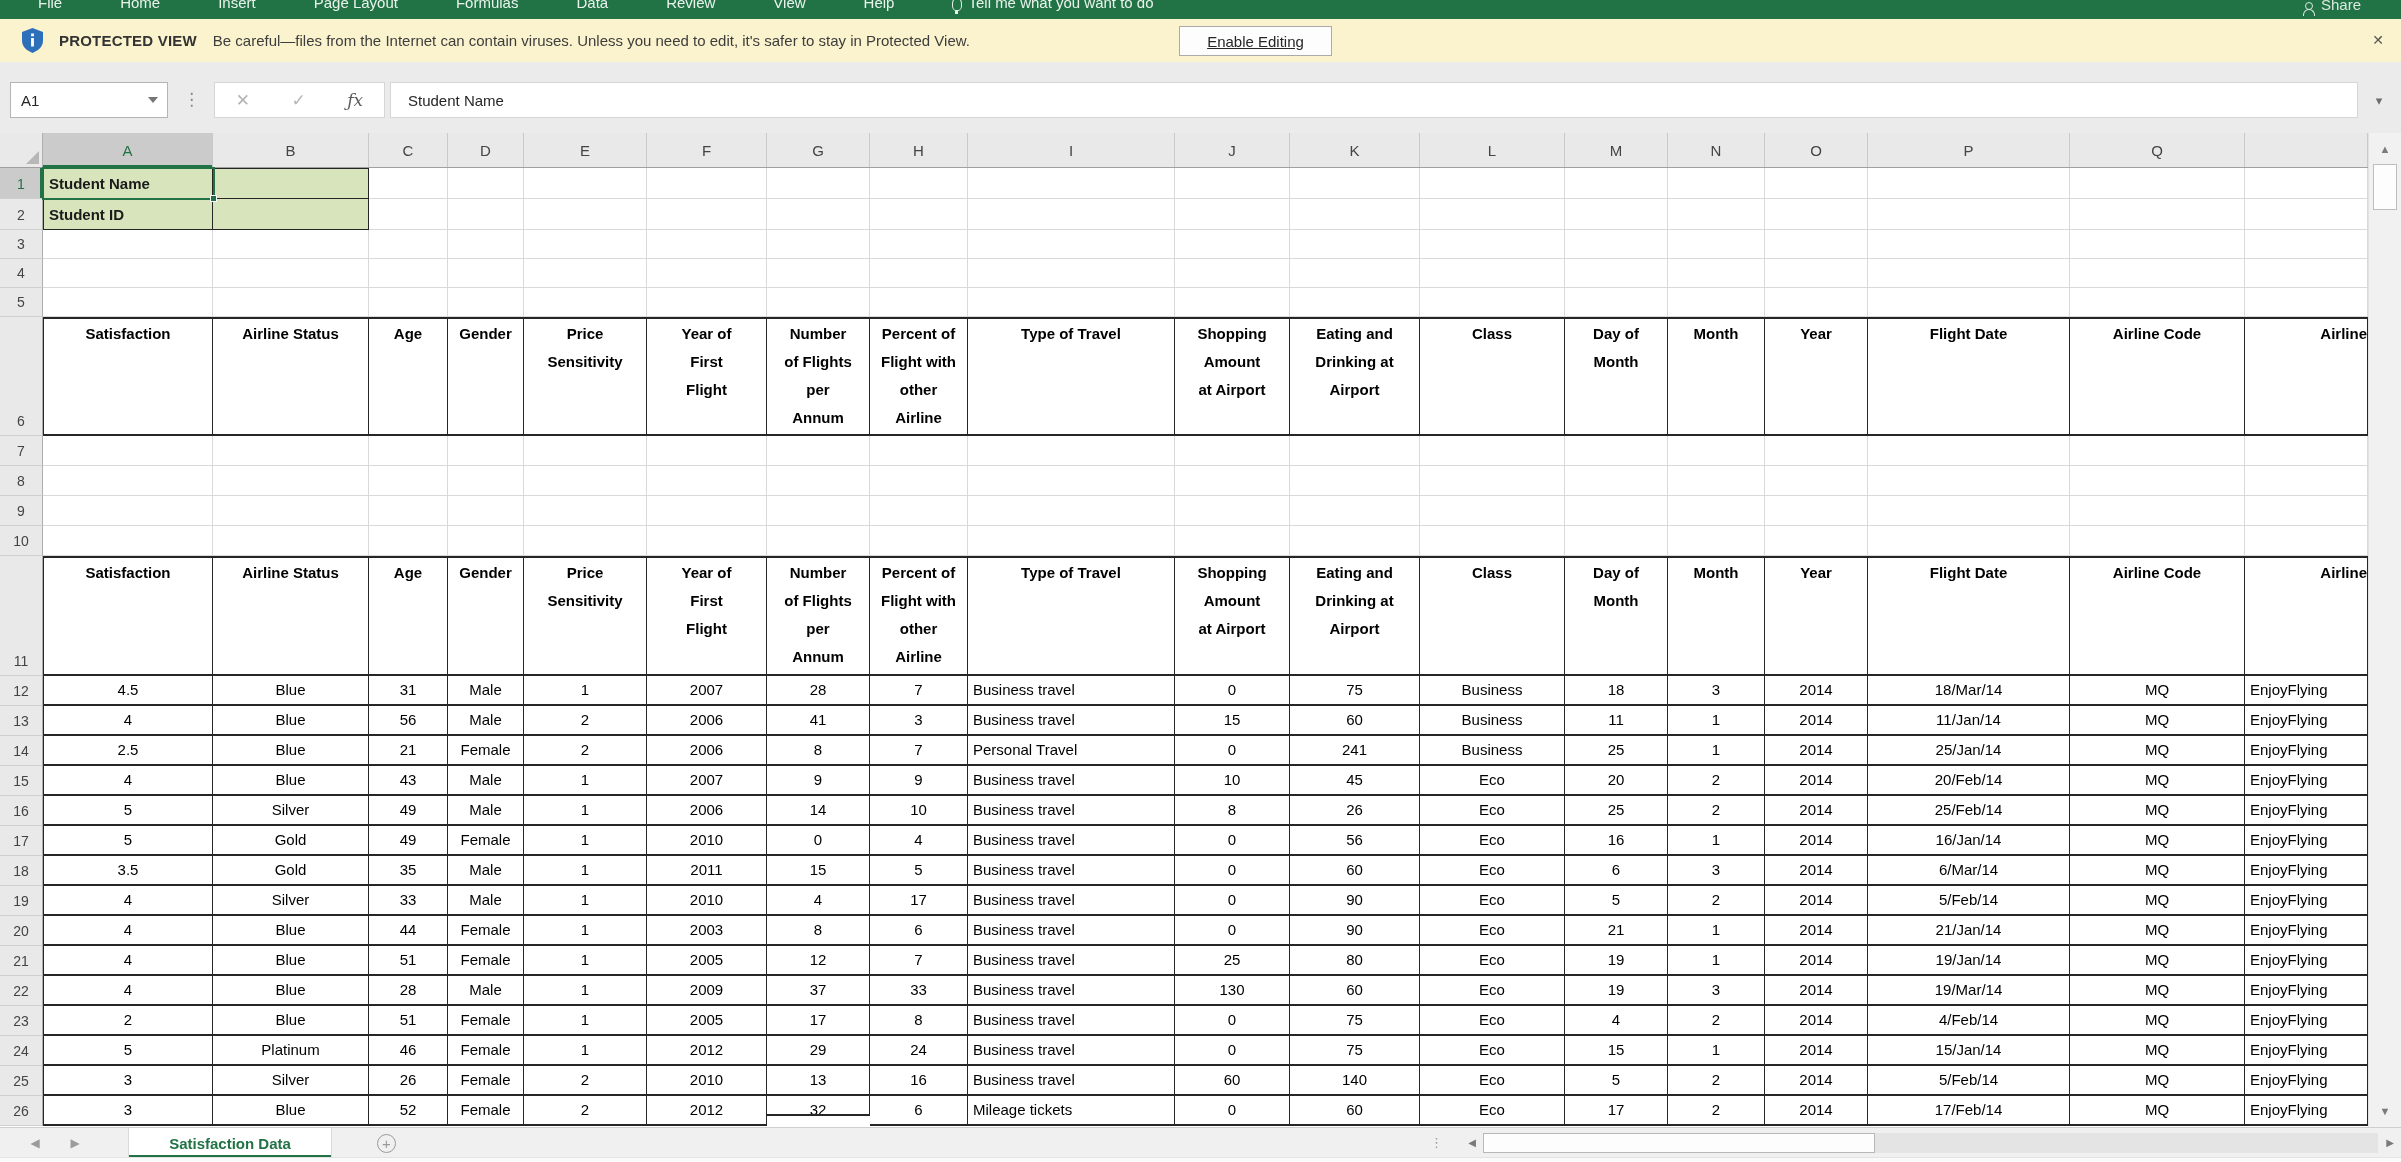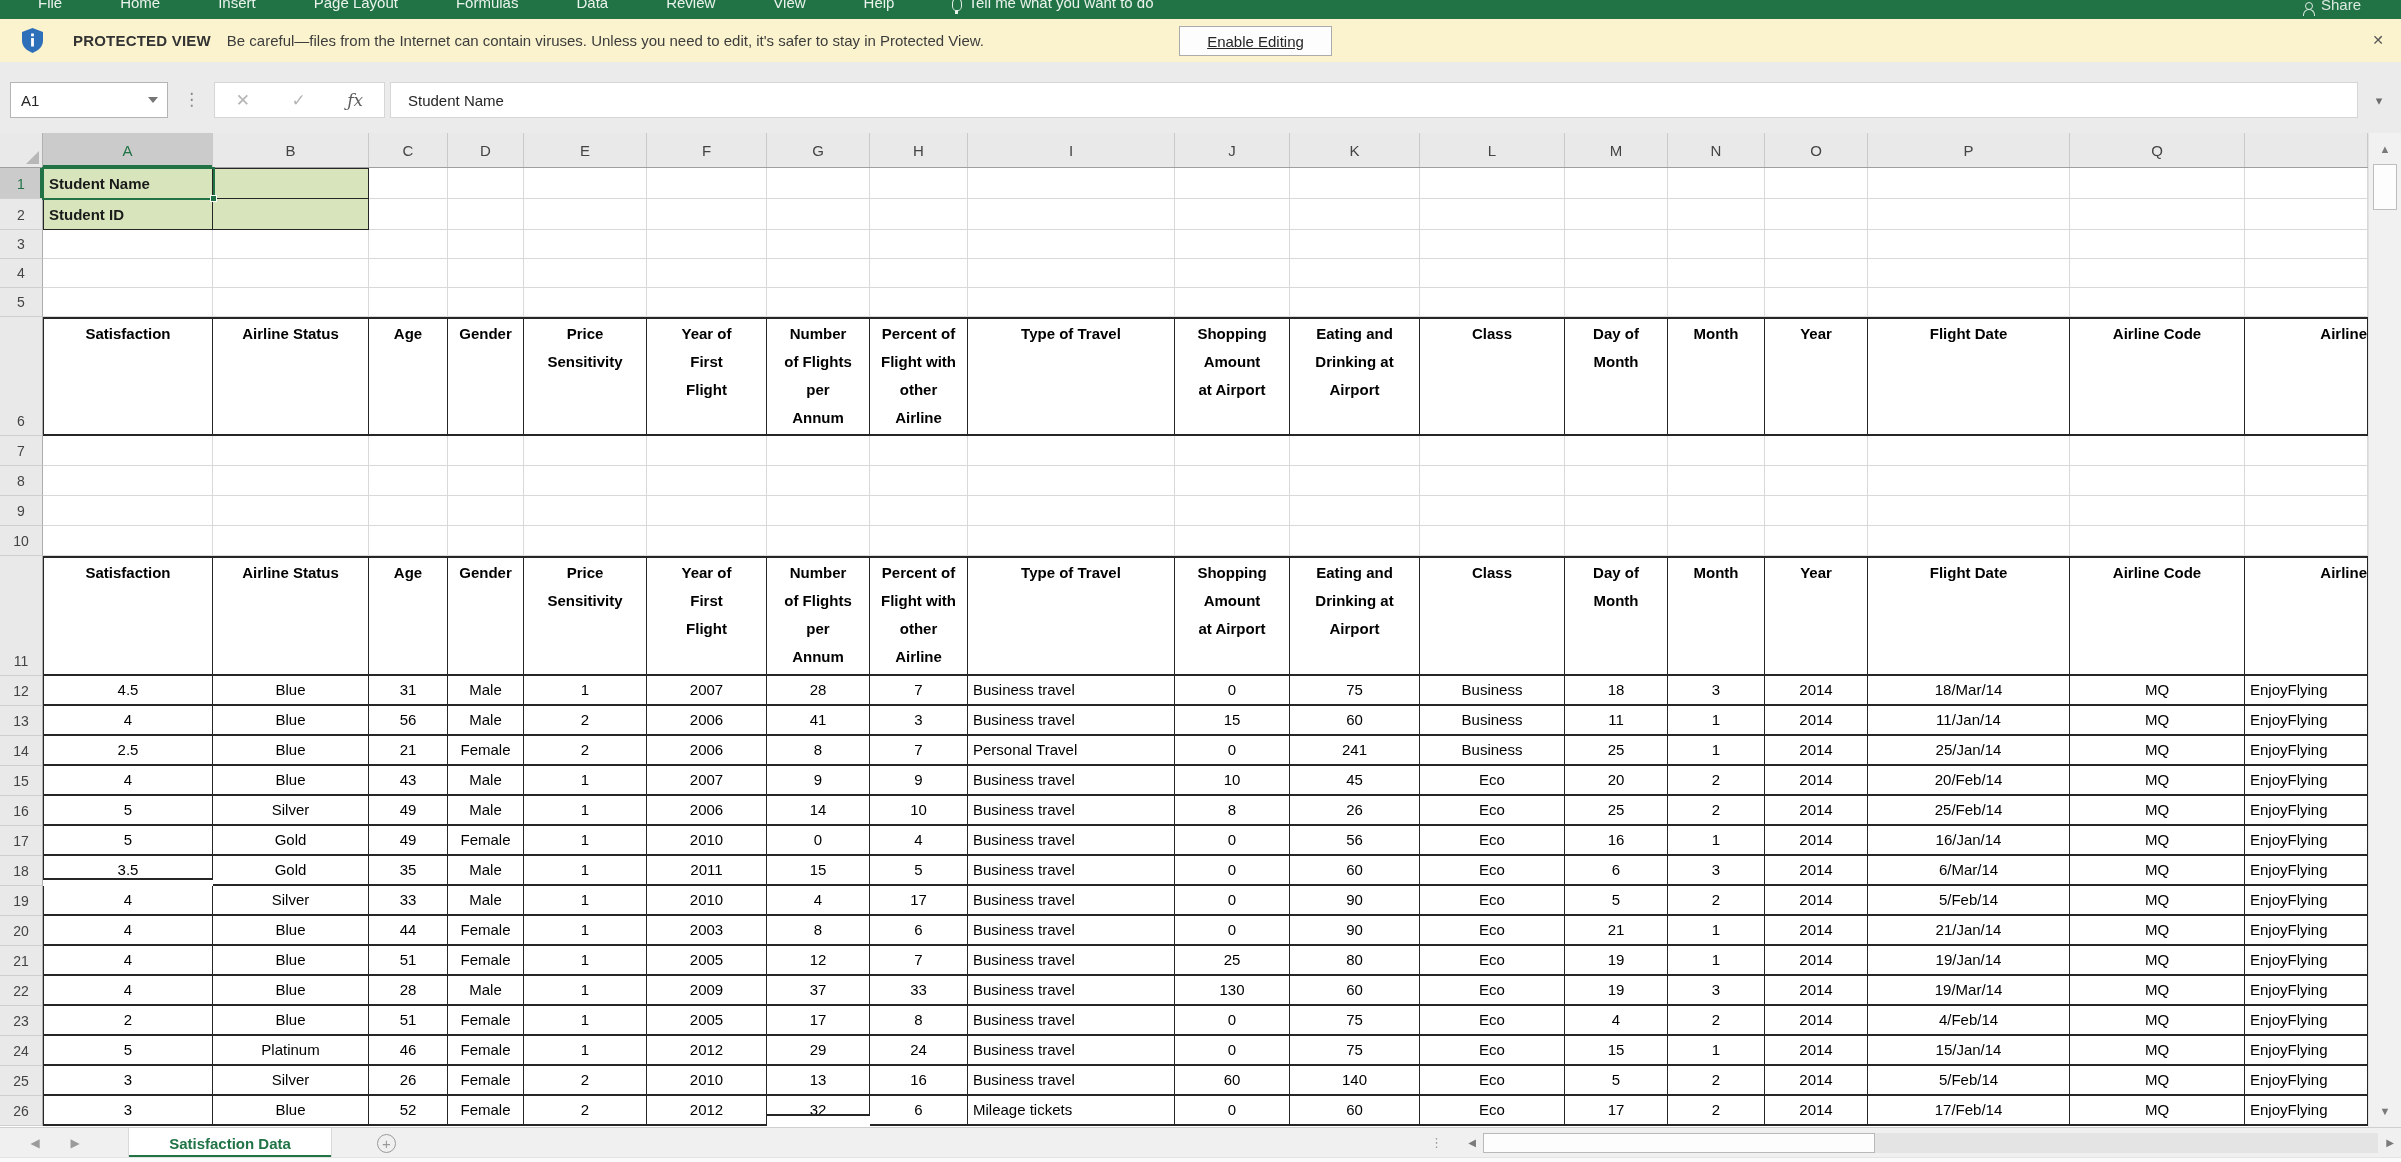--- a/index.html
+++ b/index.html
@@ -27,21 +27,21 @@
   .share-ic { width:13px; height:13px; position:relative; margin-top:6px; }
   .share-ic:before { content:""; position:absolute; left:3px; top:0; width:6px; height:6px;
     border:1.5px solid #dce9e0; border-radius:50%; }
   .share-ic:after { content:""; position:absolute; left:1px; top:7px; width:10px; height:6px;
     border:1.5px solid #dce9e0; border-bottom:none; border-radius:6px 6px 0 0; }
 
   
   .banner { position:absolute; left:0; top:19px; width:2401px; height:43px;
     background:var(--banner); display:flex; align-items:center; }
   .shield { margin-left:22px; flex:0 0 auto; }
-  .pv-label { font-weight:bold; font-size:15px; color:#333; margin-left:30px; letter-spacing:.2px; }
+  .pv-label { font-weight:bold; font-size:15px; color:#333; margin-left:16px; letter-spacing:.2px; }
   .pv-msg { font-size:15px; color:#3d3d3d; margin-left:16px; }
   .pv-btn { position:absolute; left:1179px; top:7px; width:153px; height:30px;
     background:#fdfdfd; border:1px solid #ababab; font-size:15px; color:#262626;
     display:flex; align-items:center; justify-content:center; cursor:pointer;
     font-family:inherit;text-decoration:underline; }
   .pv-close { position:absolute; right:17px; top:12px; font-size:14px; color:#555;
     cursor:pointer; line-height:18px; }
 
   
   .fxrow { position:absolute; left:0; top:62px; width:2401px; height:71px; background:#ebebeb; }
@@ -594,21 +594,21 @@
           <div class="cell cdata" style="width: 145px; height: 30px;">Eco</div>
           <div class="cell cdata" style="width: 103px; height: 30px;">16</div>
           <div class="cell cdata" style="width: 97px; height: 30px;">1</div>
           <div class="cell cdata" style="width: 103px; height: 30px;">2014</div>
           <div class="cell cdata" style="width: 202px; height: 30px;">16/Jan/14</div>
           <div class="cell cdata" style="width: 175px; height: 30px;">MQ</div>
           <div class="cell cdata left" style="width: 123px; height: 30px;">EnjoyFlying</div>
         </div>
         <div class="grow" style="height: 30px;">
           <div class="rowhdr">18</div>
-          <div class="cell cdata bleft" style="width: 170px; height: 24px;">3.5</div>
+          <div class="cell cdata bleft" style="width: 170px; height: 30px;">3.5</div>
           <div class="cell cdata" style="width: 156px; height: 30px;">Gold</div>
           <div class="cell cdata" style="width: 79px; height: 30px;">35</div>
           <div class="cell cdata" style="width: 76px; height: 30px;">Male</div>
           <div class="cell cdata" style="width: 123px; height: 30px;">1</div>
           <div class="cell cdata" style="width: 120px; height: 30px;">2011</div>
           <div class="cell cdata" style="width: 103px; height: 30px;">15</div>
           <div class="cell cdata" style="width: 98px; height: 30px;">5</div>
           <div class="cell cdata left" style="width: 207px; height: 30px;">Business travel</div>
           <div class="cell cdata" style="width: 115px; height: 30px;">0</div>
           <div class="cell cdata" style="width: 130px; height: 30px;">60</div>

